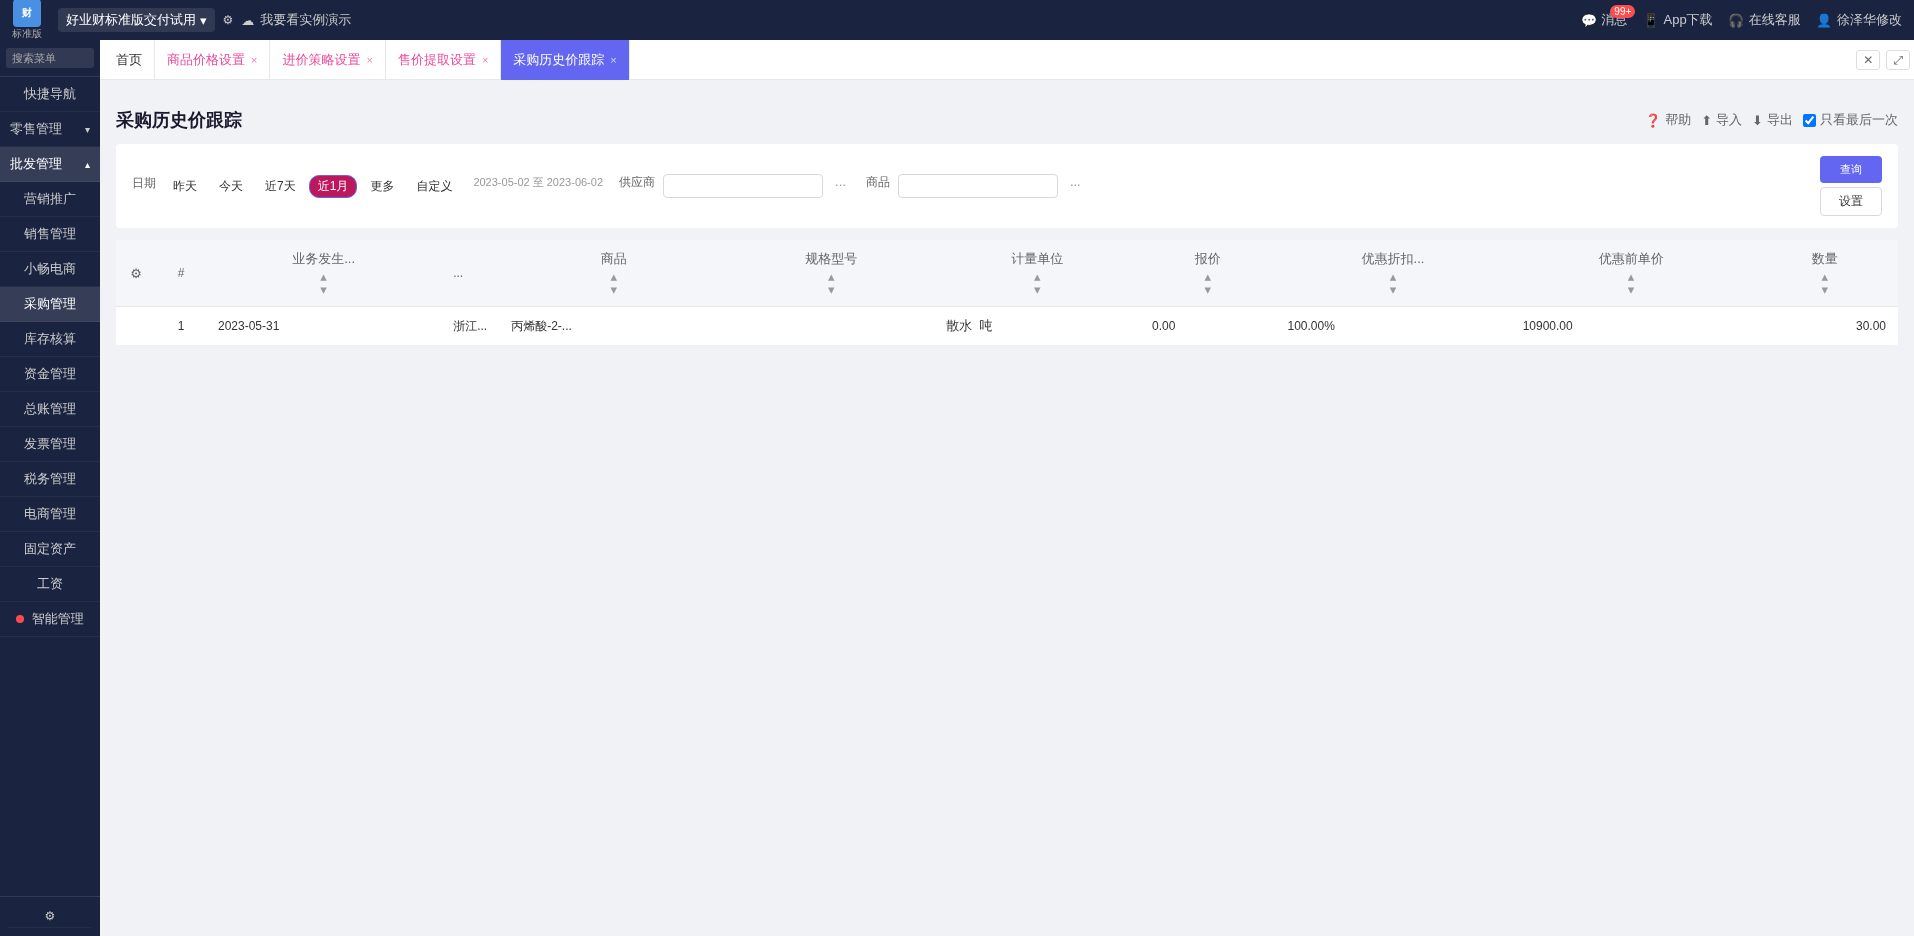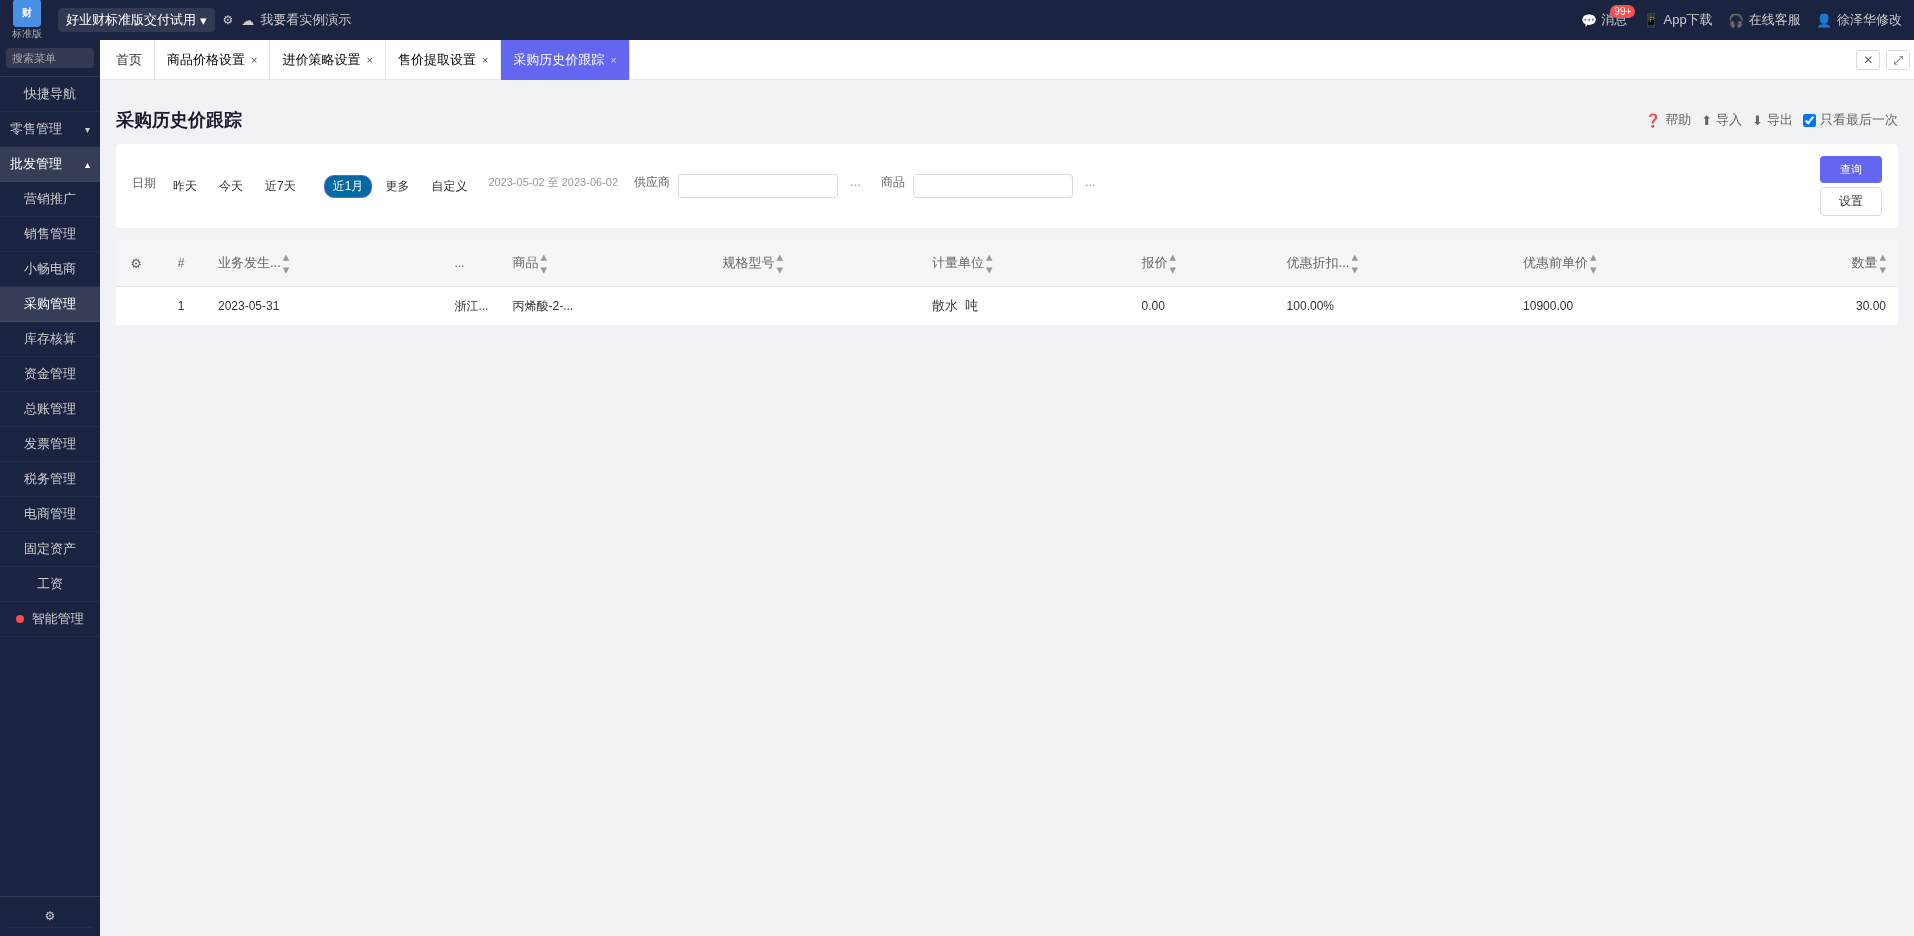--- a/index.html
+++ b/index.html
@@ -53,21 +53,21 @@
     
     .content-area { flex: 1; display: flex; flex-direction: column; overflow: hidden; background: #f0f2f5; gap: 12px; }
 
     
     .tabbar {
       display: flex; align-items: center; background: #fff; border-bottom: 1px solid #e8e8e8;
       height: 40px; padding: 0 4px; flex-shrink: 0;
     }
     .tab {
       display: flex; align-items: center; padding: 0 12px; height: 40px; cursor: pointer;
-      font-size: 13px; color: #000000; border-right: 1px solid #e8e8e8; white-space: nowrap;
+      font-size: 13px; color: #ec4899; border-right: 1px solid #e8e8e8; white-space: nowrap;
       position: relative;
     }
     .tab.active { background: #6366f1; color: #fff; }
     .tab .tab-close { margin-left: 6px; font-size: 11px; cursor: pointer; opacity: 0.7; }
     .tab-home { color: #333; }
     .tabbar-controls { margin-left: auto; display: flex; align-items: center; gap: 6px; }
     .tabbar-controls button { background: none; border: 1px solid #ddd; border-radius: 3px; padding: 2px 6px; cursor: pointer; font-size: 12px; color: #666; }
 
     
     .page-content { flex: 1; overflow: auto; padding: 16px; }
@@ -88,21 +88,21 @@
       background: #fff; border-radius: 4px; padding: 12px 16px;
       margin-bottom: 12px; display: flex; align-items: center; gap: 16px; flex-wrap: wrap;
     }
     .filter-group { display: flex; align-items: flex-start; gap: 8px; }
     .filter-label { color: #666; font-size: 12px; white-space: nowrap; }
     .date-btns { display: flex; gap: 4px; }
     .date-btn {
       padding: 2px 8px; border-radius: 3px; border: 1px solid transparent;
       cursor: pointer; font-size: 12px; color: #333; background: none;
     }
-    .date-btn.active { background: #0369a1; color: #fff; border-color: #6366f1; border-radius: 10px; margin-left: 15px; }
+    .date-btn.active { background: #be185d; color: #fff; border-color: #6366f1; border-radius: 10px; }
     .date-range { font-size: 11px; color: #999; margin-left: 4px; }
     .filter-input {
       border: 1px solid #d9d9d9; border-radius: 4px; padding: 4px 8px;
       font-size: 12px; width: 160px; outline: none;
     }
     .filter-dots { color: #999; cursor: pointer; padding: 0 4px; }
     .btn-query {
       background: #6366f1; color: #fff; border: none; border-radius: 4px;
       padding: 6px 20px; cursor: pointer; font-size: 11px; margin-left: auto;
     }
@@ -118,21 +118,21 @@
     thead tr { background: #f5f6fa; }
     th {
       padding: 10px 12px; text-align: left; font-weight: normal;
       color: #666; font-size: 12px; border-bottom: 1px solid #e8e8e8;
       white-space: nowrap;
     }
     td {
       padding: 10px 12px; color: #333; font-size: 12px;
       border-bottom: 1px solid #f0f0f0; white-space: nowrap;
     }
-    .th-sort { display: flex; align-items: center; gap: 2px; }
+    .th-sort { display: flex; align-items: center; gap: 2px; flex-direction: column; }
     .sort-arrows { display: flex; flex-direction: column; font-size: 8px; color: #999; line-height: 1; }
 
     
     .pagination {
       display: flex; align-items: center; justify-content: flex-end;
       padding: 12px 16px; gap: 8px; background: #fff; border-top: 1px solid #f0f0f0;
     }
     .pagination-label { color: #666; font-size: 12px; }
     .pagination-select {
       border: 1px solid #d9d9d9; border-radius: 4px; padding: 3px 6px;

